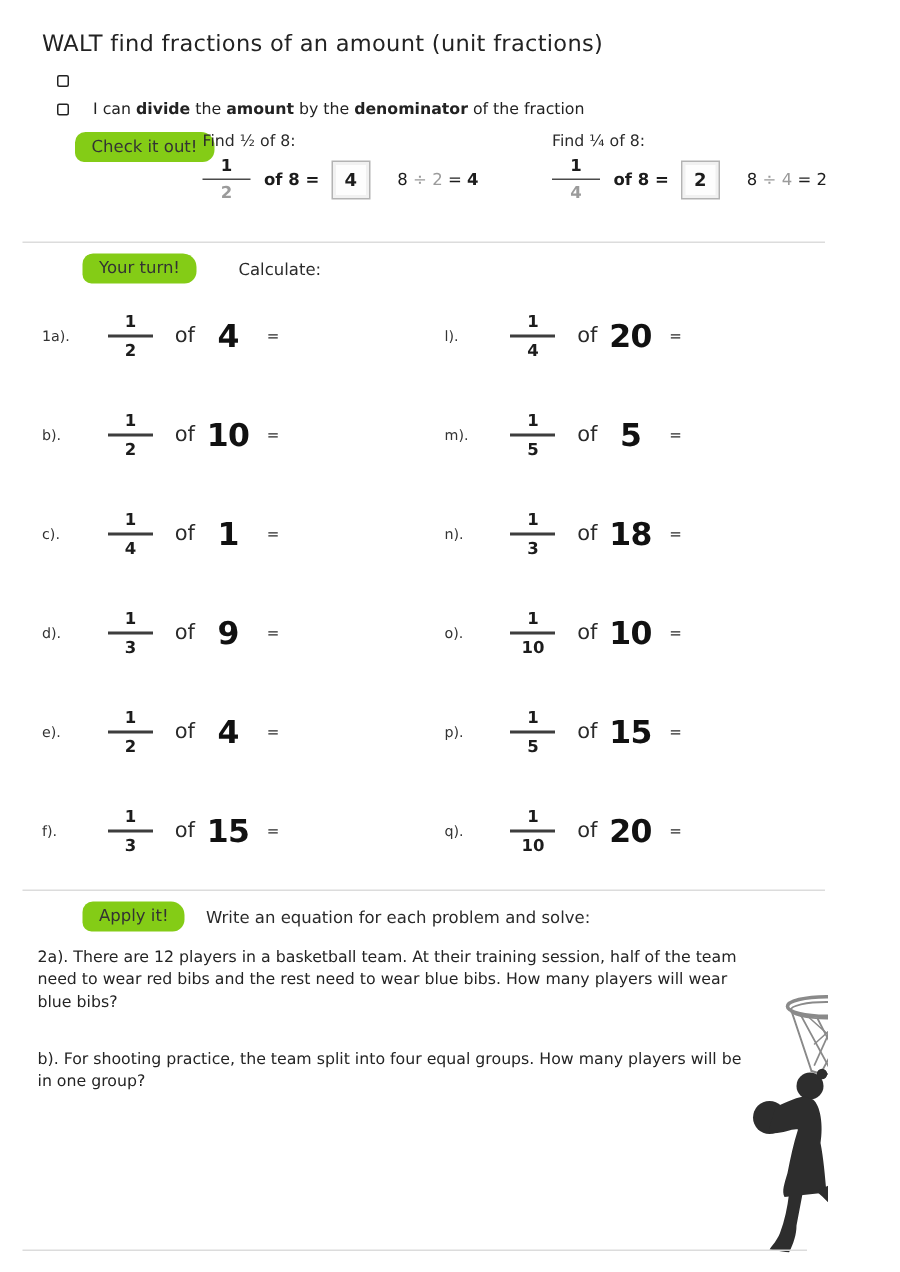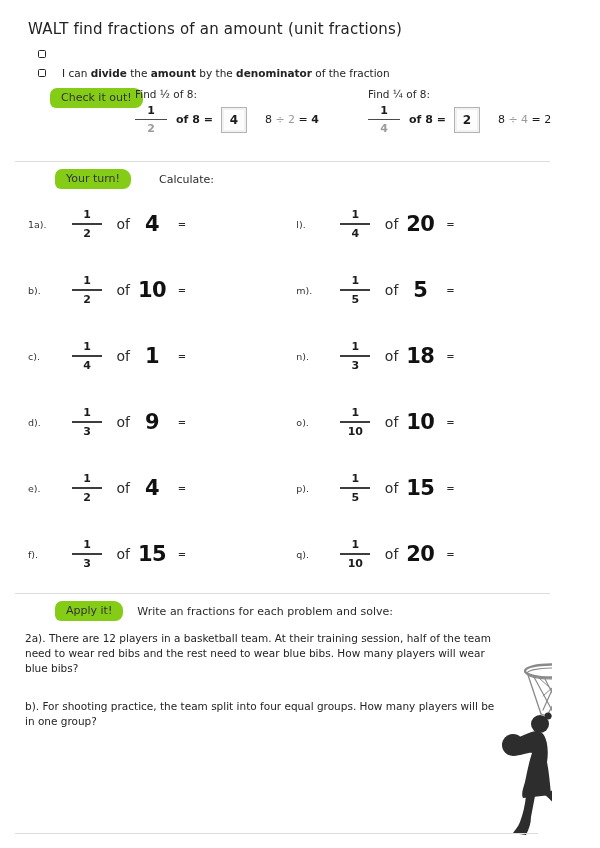--- a/index.html
+++ b/index.html
@@ -277,21 +277,21 @@
     <span class="prob-eq">=</span>
   </div>
 </div>
   </div>
 
   <div class="divider d2"></div>
 
   <div class="apply">
     <div class="ap-header">
       <span class="hl">Apply it!</span>
-      <span class="ap-instr">Write an fractions for each problem and solve:</span>
+      <span class="ap-instr">Write an equation for each problem and solve:</span>
     </div>
     <div class="ap-problems">
   <p class="ap-problem s1"><span class="wp-id">2a).</span> <span class="wp-text">There are 12 players in a basketball team. At their training session, half of the team need to wear red bibs and the rest need to wear blue bibs. How many players will wear blue bibs?</span></p>
 
   <p class="ap-problem s2"><span class="wp-id">b).</span> <span class="wp-text">For shooting practice, the team split into four equal groups. How many players will be in one group?</span></p>
 
 
   <p class="ap-problem"> </p>
 </div>
   </div>

